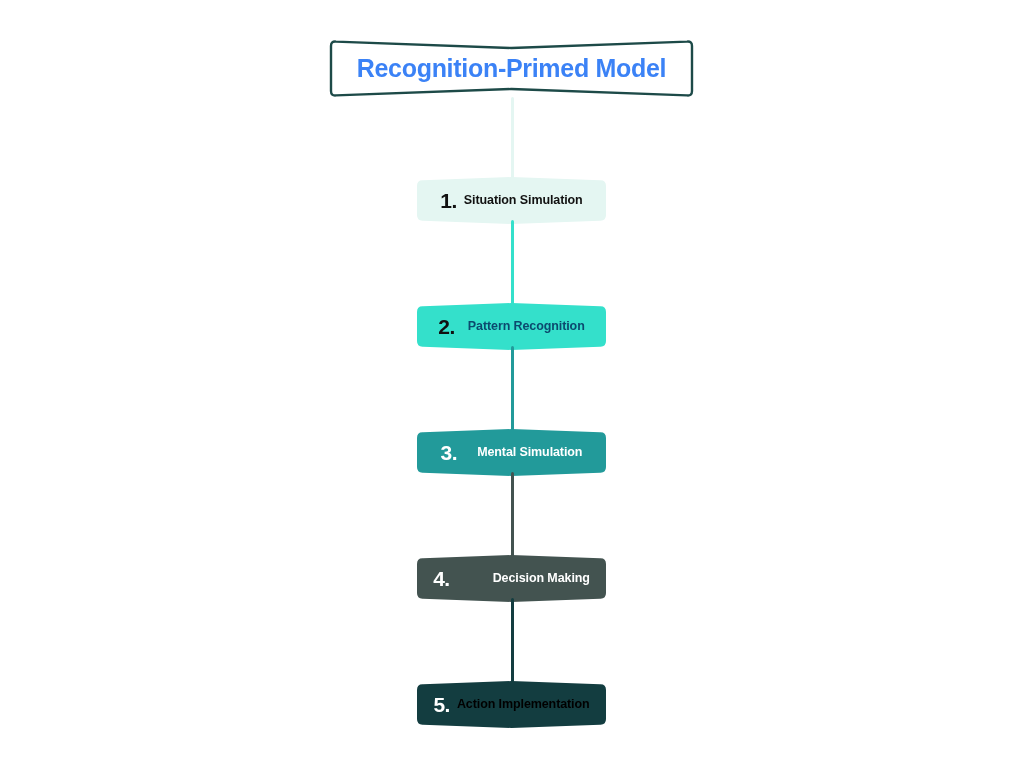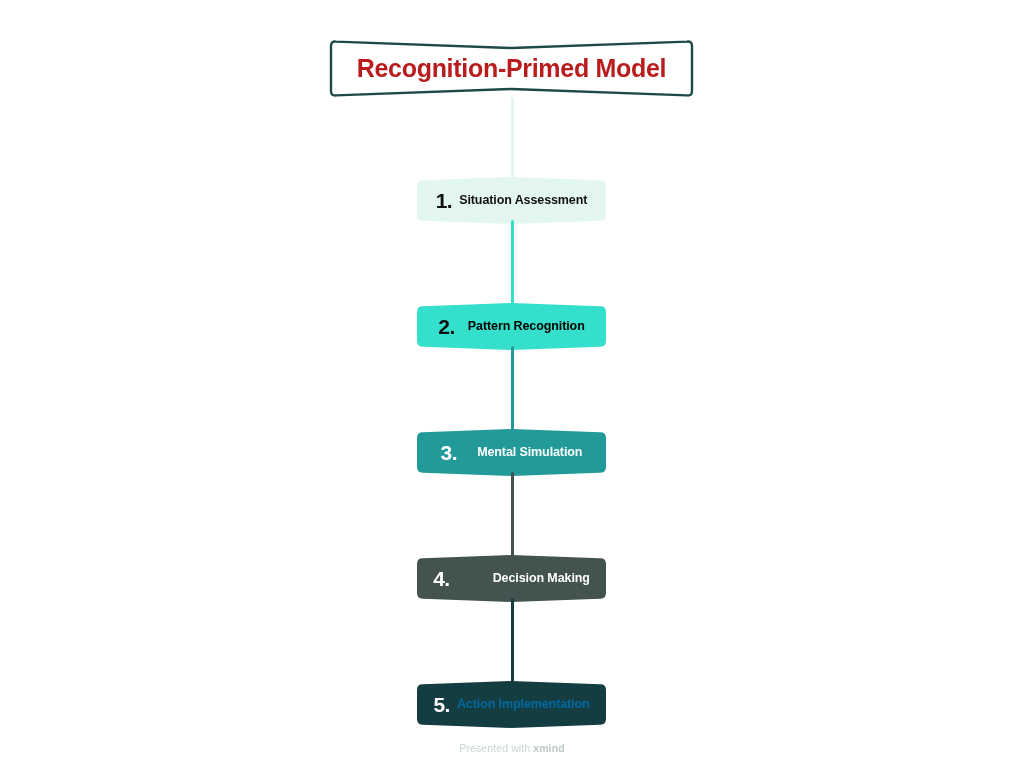--- a/index.html
+++ b/index.html
@@ -35,21 +35,21 @@
     display: block;
   }
   #title-text {
     position: absolute;
     inset: 0;
     display: flex;
     align-items: center;
     justify-content: center;
     font-size: 25px;
     font-weight: 700;
-    color: #b91c1c;
+    color: #3b82f6;
     letter-spacing: -0.3px;
     white-space: nowrap;
   }
 
   
   .connector {
     position: absolute;
     left: 511px;
     width: 3px;
     border-radius: 2px;
@@ -141,21 +141,21 @@
                Q 189 3 189 9
                L 189 38
                Q 189 44 183 43.7
                L 94.5 47
                L 6 43.7
                Q 0 44 0 38
                Z" fill="#e4f6f2"></path>
     </svg>
     <div class="node-content">
       <span class="node-index" style="color:#111111;">1.</span>
-      <span class="node-label" style="color:#111111;">Situation Assessment</span>
+      <span class="node-label" style="color:#111111;">Situation Simulation</span>
     </div>
   </div>
 
   <div class="connector" style="top:220px; height:86px; background:#34e0cb;"></div>
 
   <div class="node" style="top:303px;">
     <svg class="shape" viewBox="0 0 189 47" preserveAspectRatio="none">
       <path d="M 0 9
                Q 0 3 6 3.3
                L 94.5 0
@@ -163,21 +163,21 @@
                Q 189 3 189 9
                L 189 38
                Q 189 44 183 43.7
                L 94.5 47
                L 6 43.7
                Q 0 44 0 38
                Z" fill="#34e0cb"></path>
     </svg>
     <div class="node-content">
       <span class="node-index" style="color:#111111;">2.</span>
-      <span class="node-label" style="color:#000000;padding-left:6px;">Pattern Recognition</span>
+      <span class="node-label" style="color:#0c4a6e;padding-left:6px;">Pattern Recognition</span>
     </div>
   </div>
 
   <div class="connector" style="top:346px; height:86px; background:#229a9a;"></div>
 
   <div class="node" style="top:429px;">
     <svg class="shape" viewBox="0 0 189 47" preserveAspectRatio="none">
       <path d="M 0 9
                Q 0 3 6 3.3
                L 94.5 0
@@ -229,22 +229,18 @@
                Q 189 3 189 9
                L 189 38
                Q 189 44 183 43.7
                L 94.5 47
                L 6 43.7
                Q 0 44 0 38
                Z" fill="#133d40"></path>
     </svg>
     <div class="node-content">
       <span class="node-index" style="color:#ffffff;">5.</span>
-      <span class="node-label" style="color:#0369a1;">Action Implementation</span>
-    </div>
-  </div>
-
-  <div id="footer">
-    <span>Presented with</span>
-    <span class="brand">xmind</span>
-  </div>
+      <span class="node-label" style="color:#000000;">Action Implementation</span>
+    </div>
+  </div>
+
 
 </div>
 
 </body></html>

